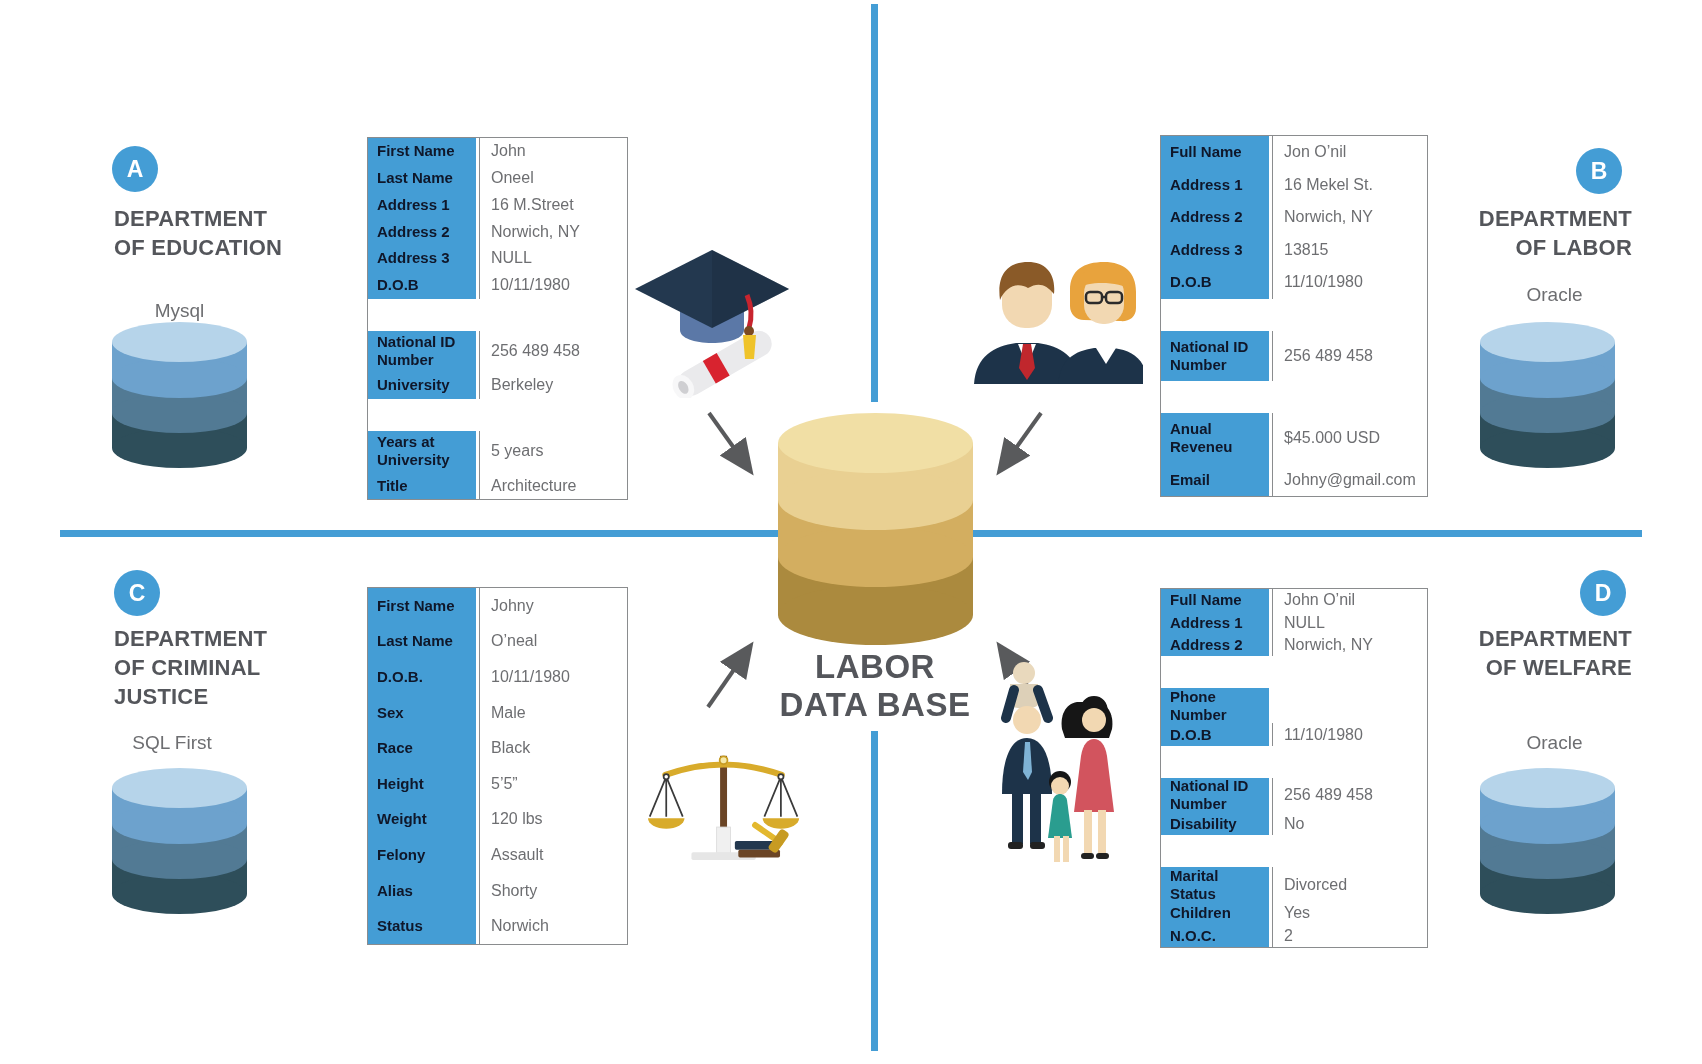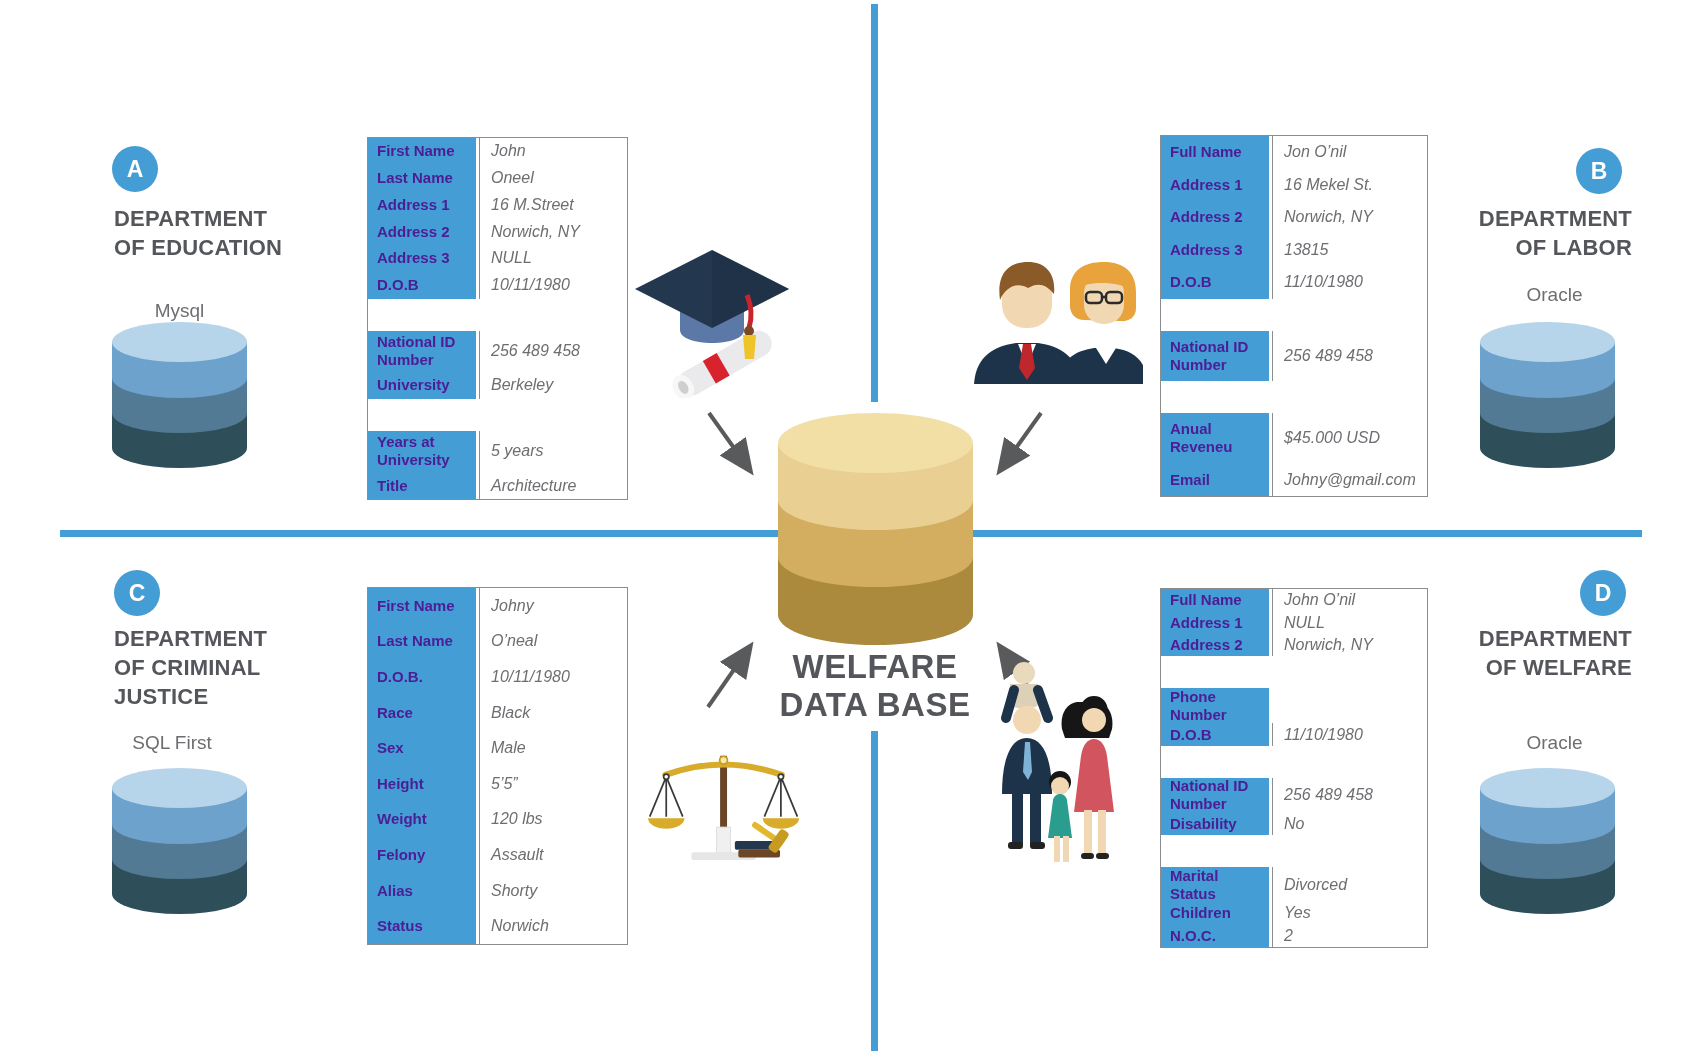--- a/index.html
+++ b/index.html
@@ -19,24 +19,24 @@
   .dept{position:absolute;font-weight:bold;font-size:22px;line-height:29px;color:var(--heading-text);
         letter-spacing:.2px;}
   .dept.right{text-align:right;width:250px;}
   .engine{position:absolute;font-size:19px;color:var(--value-text);text-align:center;}
 
   
   .dtable{position:absolute;display:flex;flex-direction:column;border:1px solid var(--table-border);
           background:#fff;box-sizing:border-box;}
   .trow{flex:1;display:flex;align-items:stretch;min-height:0;}
   .trow.tall{flex:1.55;margin-top:32px;}
-  .tlabel{width:108px;background:var(--accent);color:#4c1d95;font-weight:bold;font-size:15px;line-height:18px;
+  .tlabel{width:108px;background:var(--accent);color:#0f172a;font-weight:bold;font-size:15px;line-height:18px;
           display:flex;align-items:center;padding-left:9px;box-sizing:border-box;white-space:pre-line;flex-shrink:0;}
   .tvalue{flex:1;display:flex;align-items:center;border-left:1px solid var(--table-border);
-          margin-left:3px;padding-left:11px;color:var(--value-text);font-size:16px;font-style:italic;}
+          margin-left:3px;padding-left:11px;color:var(--value-text);font-size:16px;}
 
   .master-label{position:absolute;left:695px;top:648px;width:360px;text-align:center;
                 font-size:33px;font-weight:bold;color:var(--heading-text);line-height:38px;letter-spacing:.5px;}
 
   .overlay{position:absolute;left:0;top:0;pointer-events:none;}
   .arrow{stroke:var(--arrow);stroke-width:4;}
   .arrowhead{fill:var(--arrow);}
 
   
   .bc0{fill:var(--blue-db-top);} .bc1{fill:var(--blue-db-band1);}
@@ -267,27 +267,27 @@
         <div class="tlabel">Last Name</div>
         <div class="tvalue">O’neal</div>
       </div>
 
       <div class="trow">
         <div class="tlabel">D.O.B.</div>
         <div class="tvalue">10/11/1980</div>
       </div>
 
       <div class="trow">
+        <div class="tlabel">Sex</div>
+        <div class="tvalue">Male</div>
+      </div>
+
+      <div class="trow">
         <div class="tlabel">Race</div>
         <div class="tvalue">Black</div>
-      </div>
-
-      <div class="trow">
-        <div class="tlabel">Sex</div>
-        <div class="tvalue">Male</div>
       </div>
 
       <div class="trow">
         <div class="tlabel">Height</div>
         <div class="tvalue">5’5”</div>
       </div>
 
       <div class="trow">
         <div class="tlabel">Weight</div>
         <div class="tvalue">120 lbs</div>
@@ -421,17 +421,17 @@
     <circle cx="72" cy="126" r="9" fill="#f2d8b2"></circle>
     <path d="M60 178 l5 -38 c2 -8 12 -8 14 0 l5 38 z" fill="#2a9d8f"></path>
     <rect x="66" y="176" width="6" height="26" fill="#f2d8b2"></rect>
     <rect x="75" y="176" width="6" height="26" fill="#f2d8b2"></rect>
   </svg>
 
   <svg class="abs" style="left:778px;top:413px" width="195" height="232">
       <use href="#cyl-gold"></use>
     </svg>
   <div class="master-label">
-    <div>WELFARE</div>
+    <div>LABOR</div>
     <div>DATA BASE</div>
   </div>
 
 </div>
 
 </body></html>

